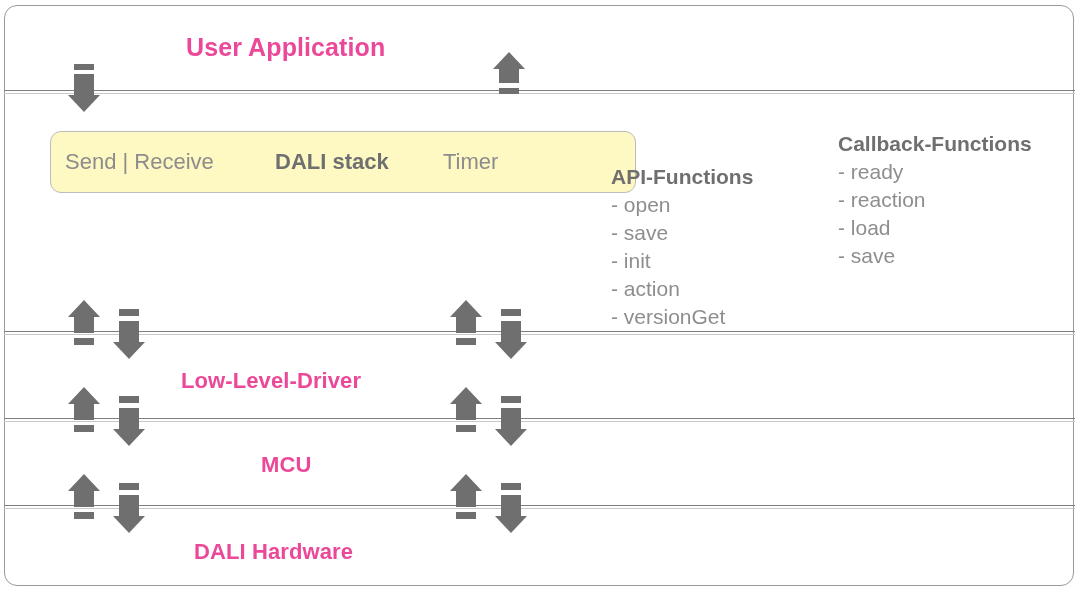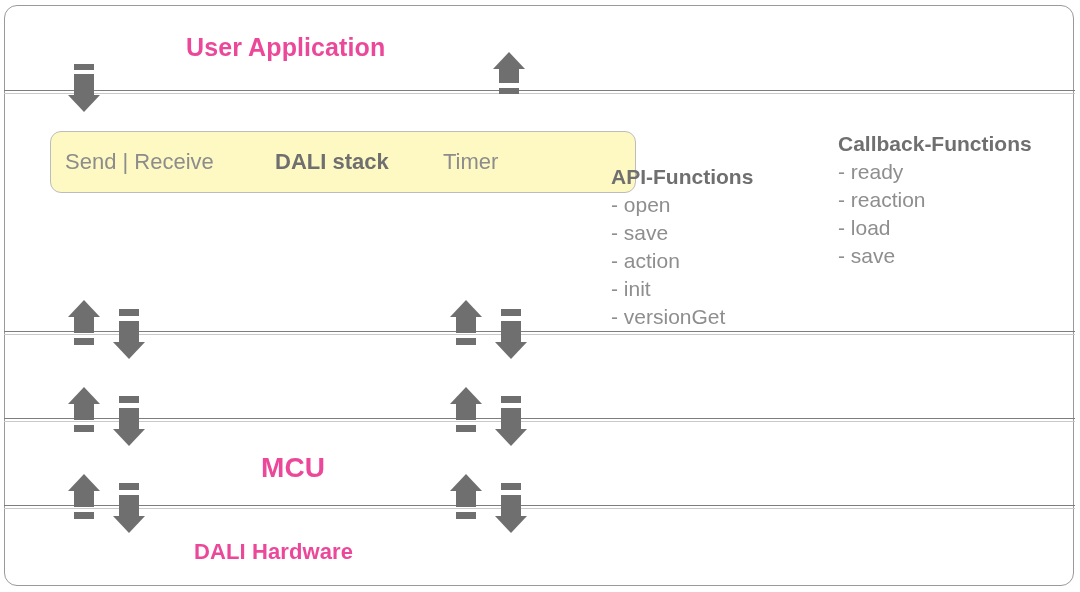--- a/index.html
+++ b/index.html
@@ -158,37 +158,38 @@
     <div class="rule-top"></div>
     <div class="rule-bot"></div>
   </div>
   <div class="divider" style="top:505px;">
     <div class="rule-top"></div>
     <div class="rule-bot"></div>
   </div>
 
   <div class="layer-title" style="left:186px; top:33px; font-size:25px;">User Application</div>
 
-
-  <div class="layer-title" style="left:261px; top:452px; font-size:28px;">MCU</div>
+  <div class="layer-title" style="left:181px; top:368px; font-size:22px;">Low-Level-Driver</div>
+
+  <div class="layer-title" style="left:261px; top:452px; font-size:22px;">MCU</div>
 
   <div class="layer-title" style="left:194px; top:539px; font-size:22px;">DALI Hardware</div>
 
   <div class="stack-box">
     <div class="stack-label" style="left:14px;">Send | Receive</div>
     <div class="stack-label bold" style="left:224px;">DALI stack</div>
     <div class="stack-label" style="left:392px;">Timer</div>
   </div>
 
   <div class="fn-col" style="left:611px; top:130px;margin-top:33px;">
     <div class="fn-head">API-Functions</div>
     <div class="fn-item">- open</div>
     <div class="fn-item">- save</div>
+    <div class="fn-item">- init</div>
     <div class="fn-item">- action</div>
-    <div class="fn-item">- init</div>
     <div class="fn-item">- versionGet</div>
   </div>
 
   <div class="fn-col" style="left:838px; top:130px;">
     <div class="fn-head">Callback-Functions</div>
     <div class="fn-item">- ready</div>
     <div class="fn-item">- reaction</div>
     <div class="fn-item">- load</div>
     <div class="fn-item">- save</div>
   </div>

